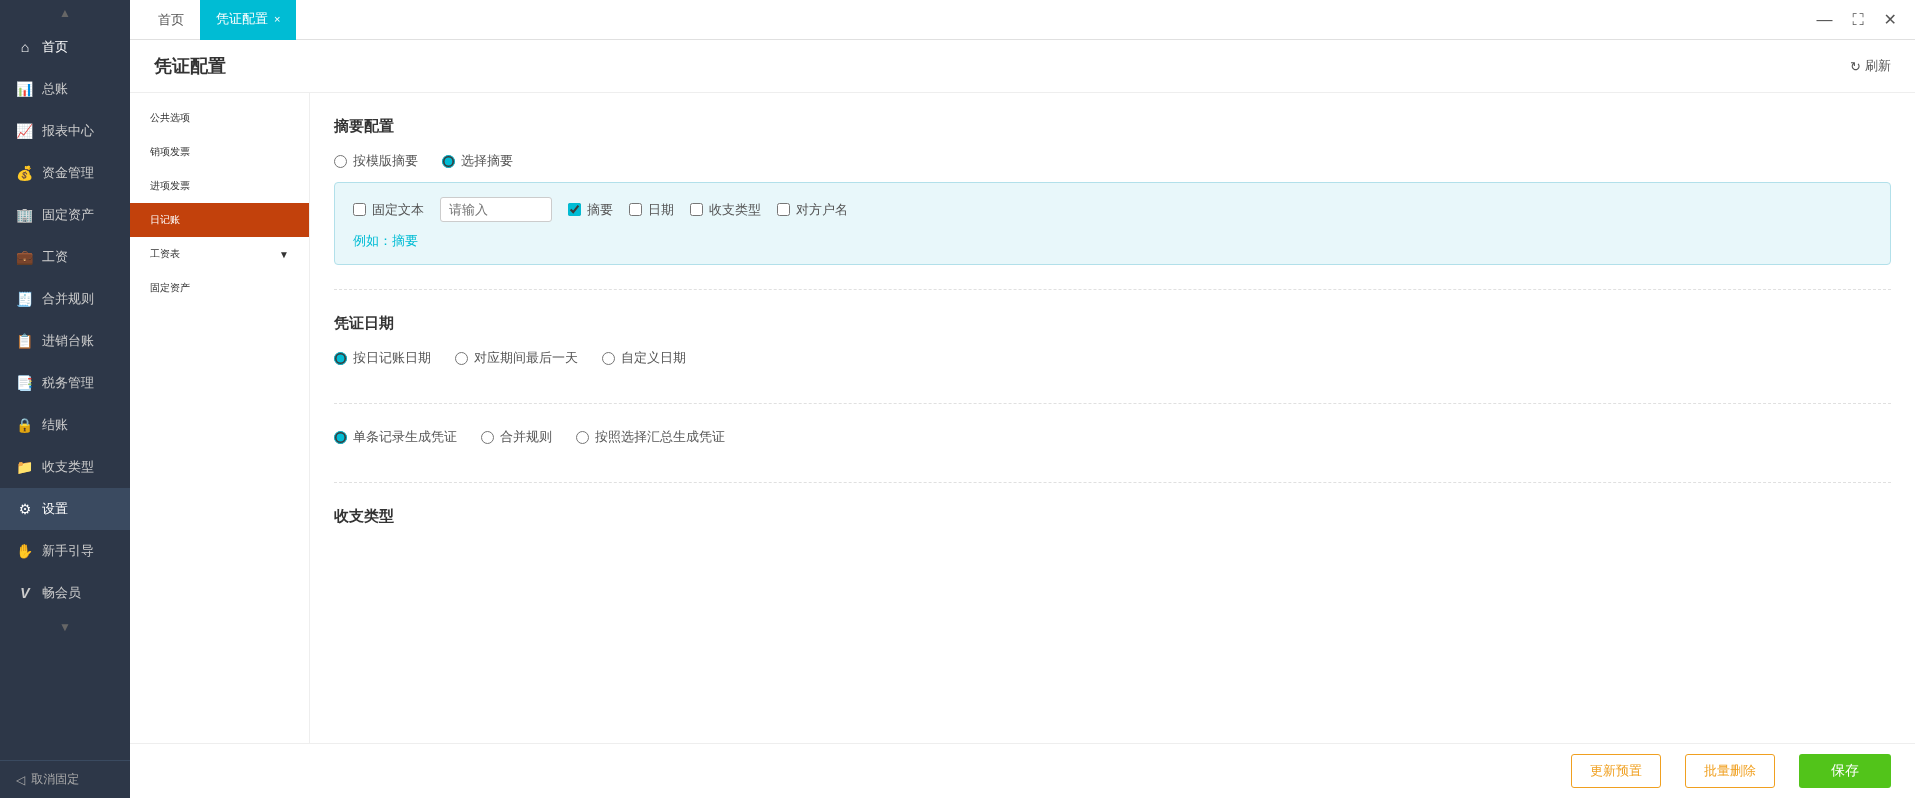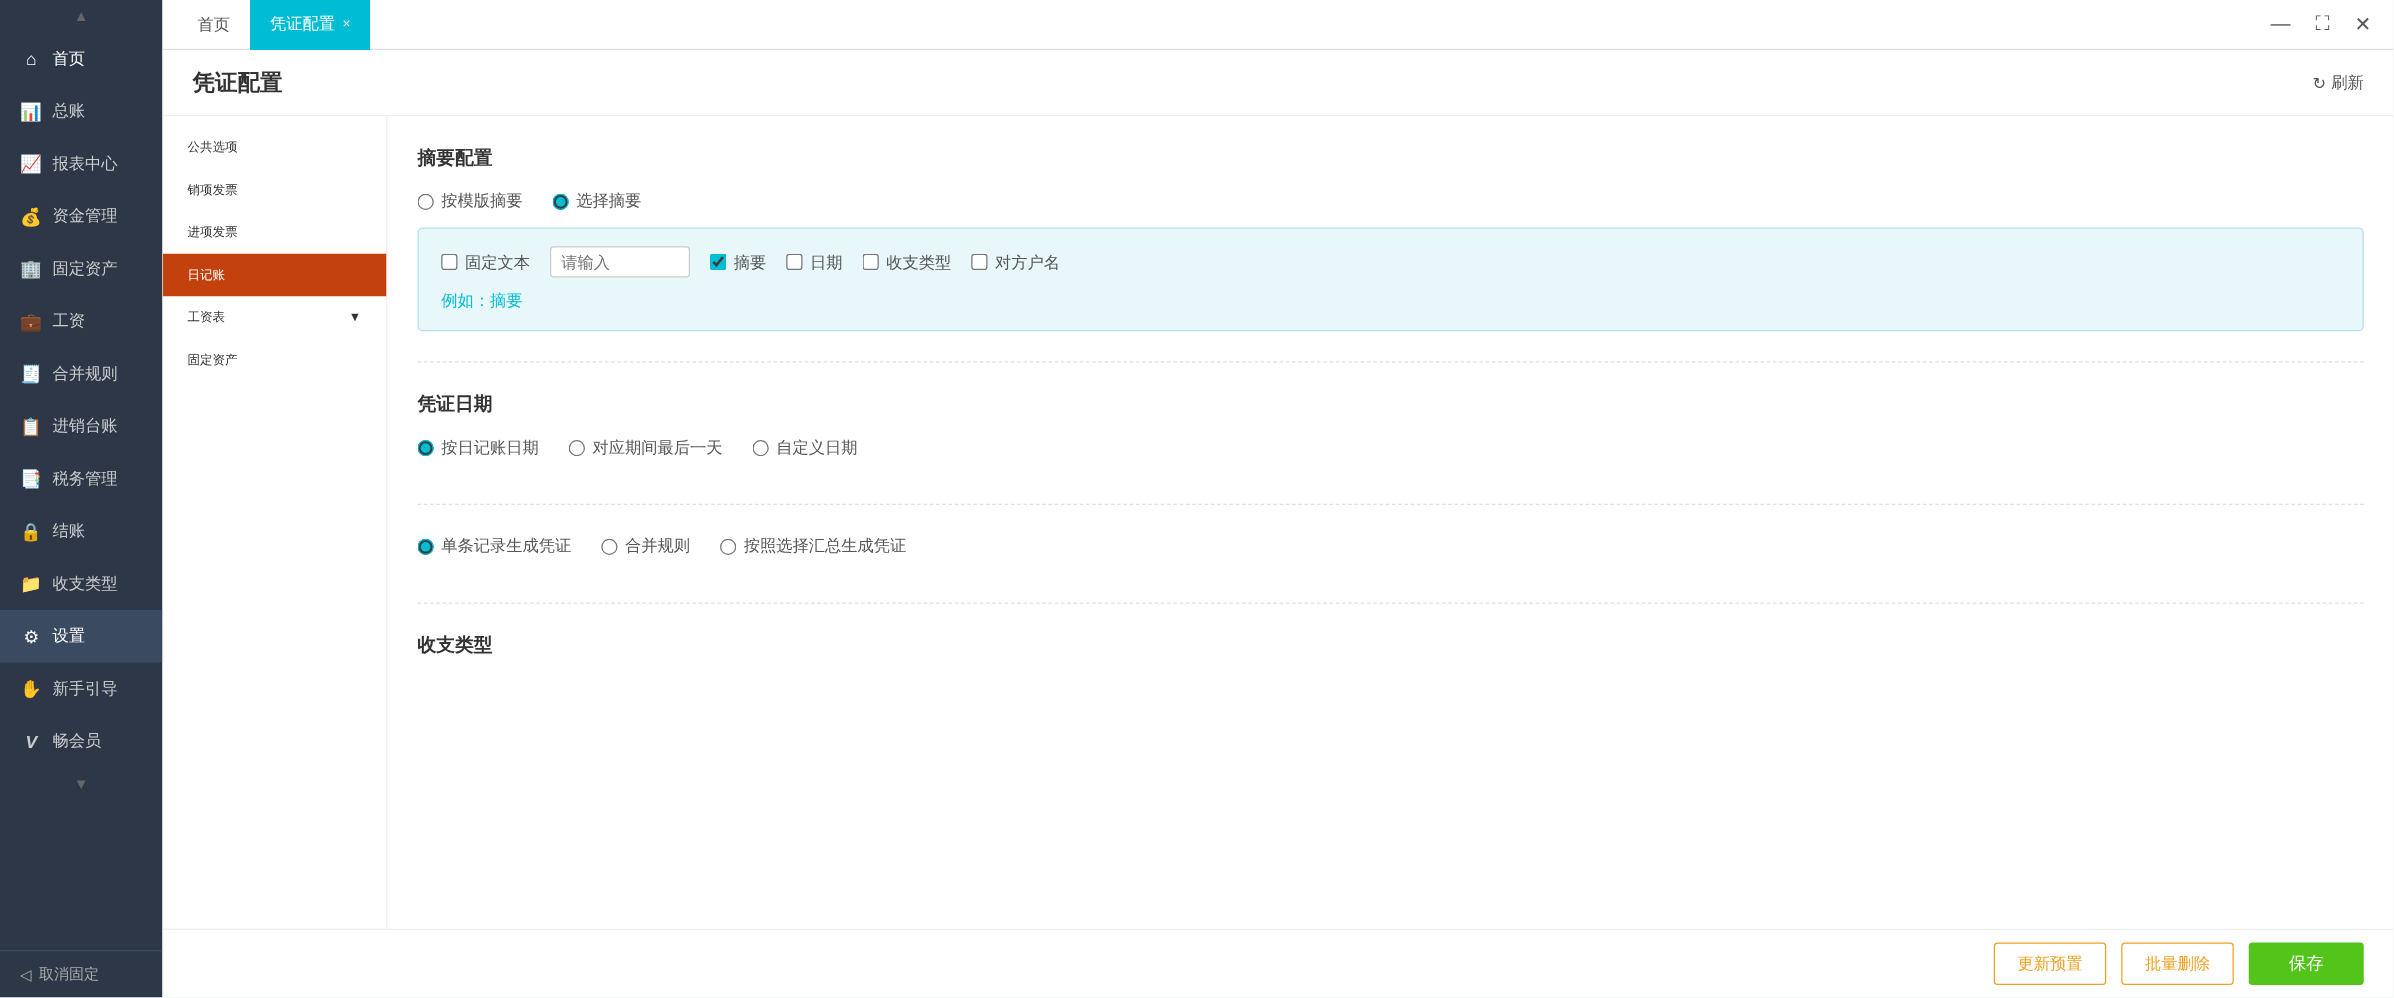--- a/index.html
+++ b/index.html
@@ -222,21 +222,21 @@
       margin-top: 4px;
     }
 
     
     .bottom-bar {
       background: #fff;
       border-top: 1px solid #eee;
       padding: 10px 24px;
       display: flex;
       justify-content: flex-end;
-      gap: 12px;
+      gap: 24px;
       flex-shrink: 0;
     }
     .btn-update {
       border: 1px solid #f0a020;
       background: #fff;
       color: #f0a020;
       padding: 6px 18px;
       border-radius: 3px;
       cursor: pointer;
       font-size: 13px;

